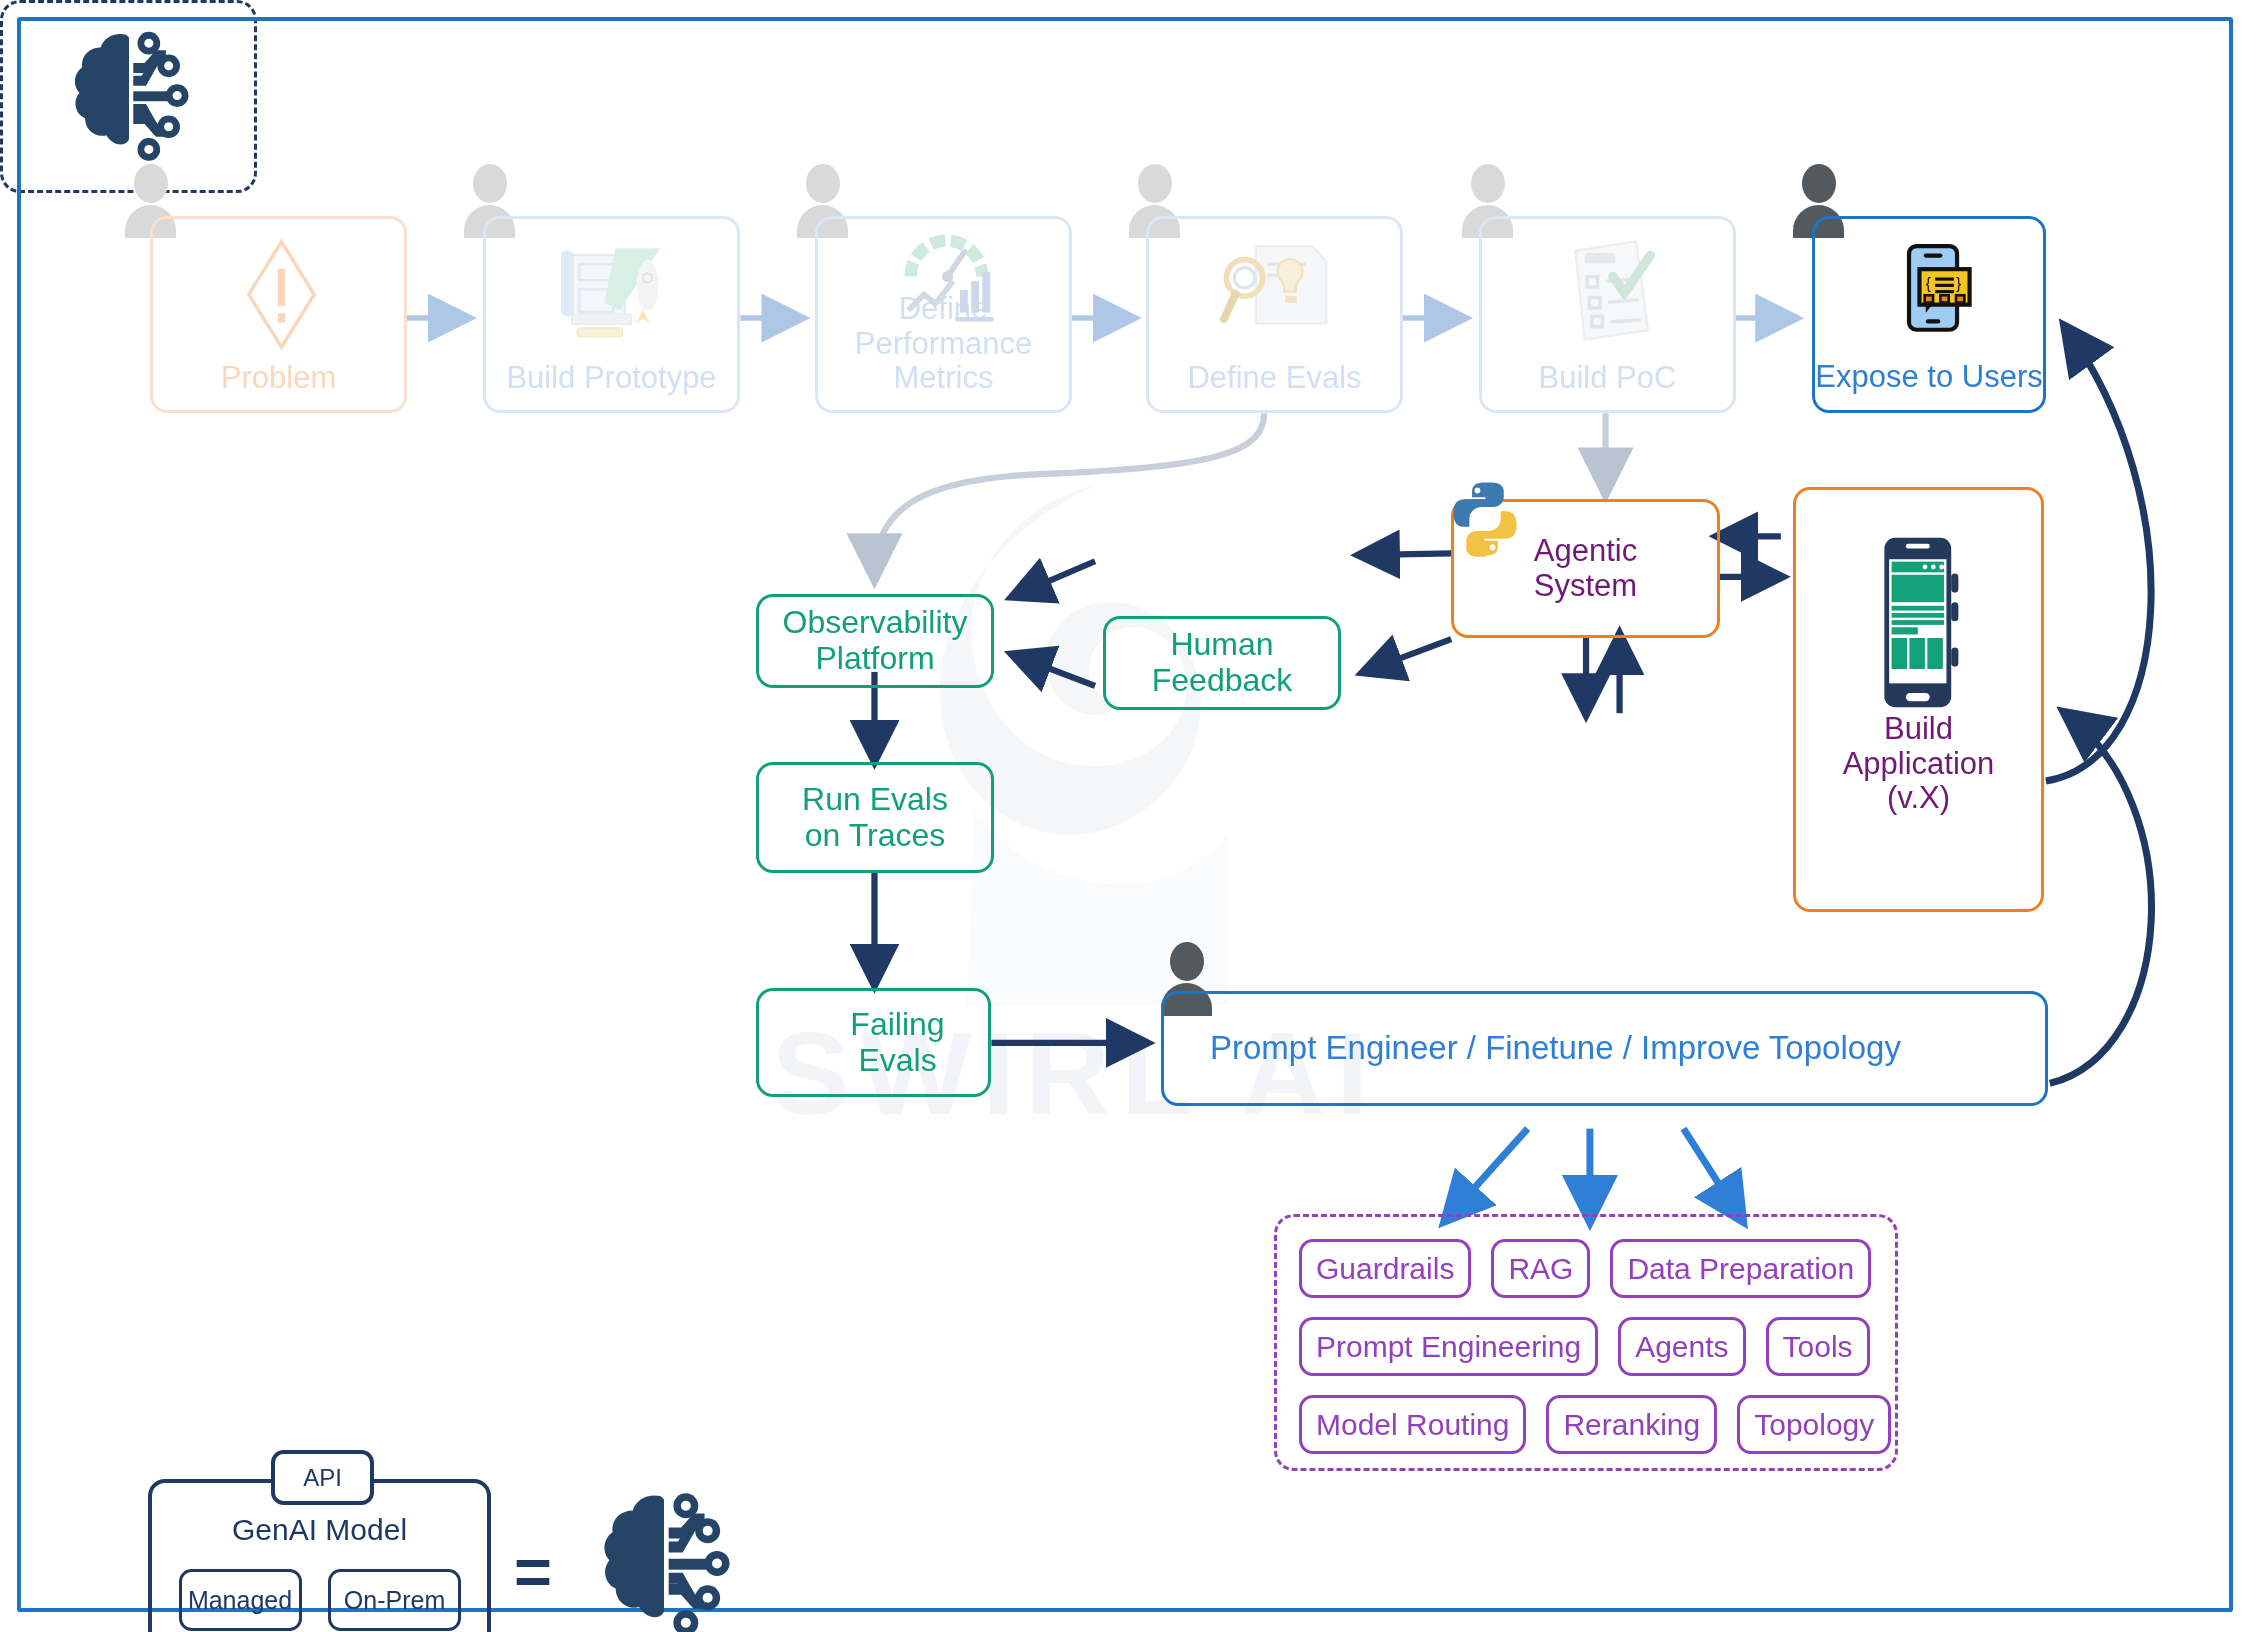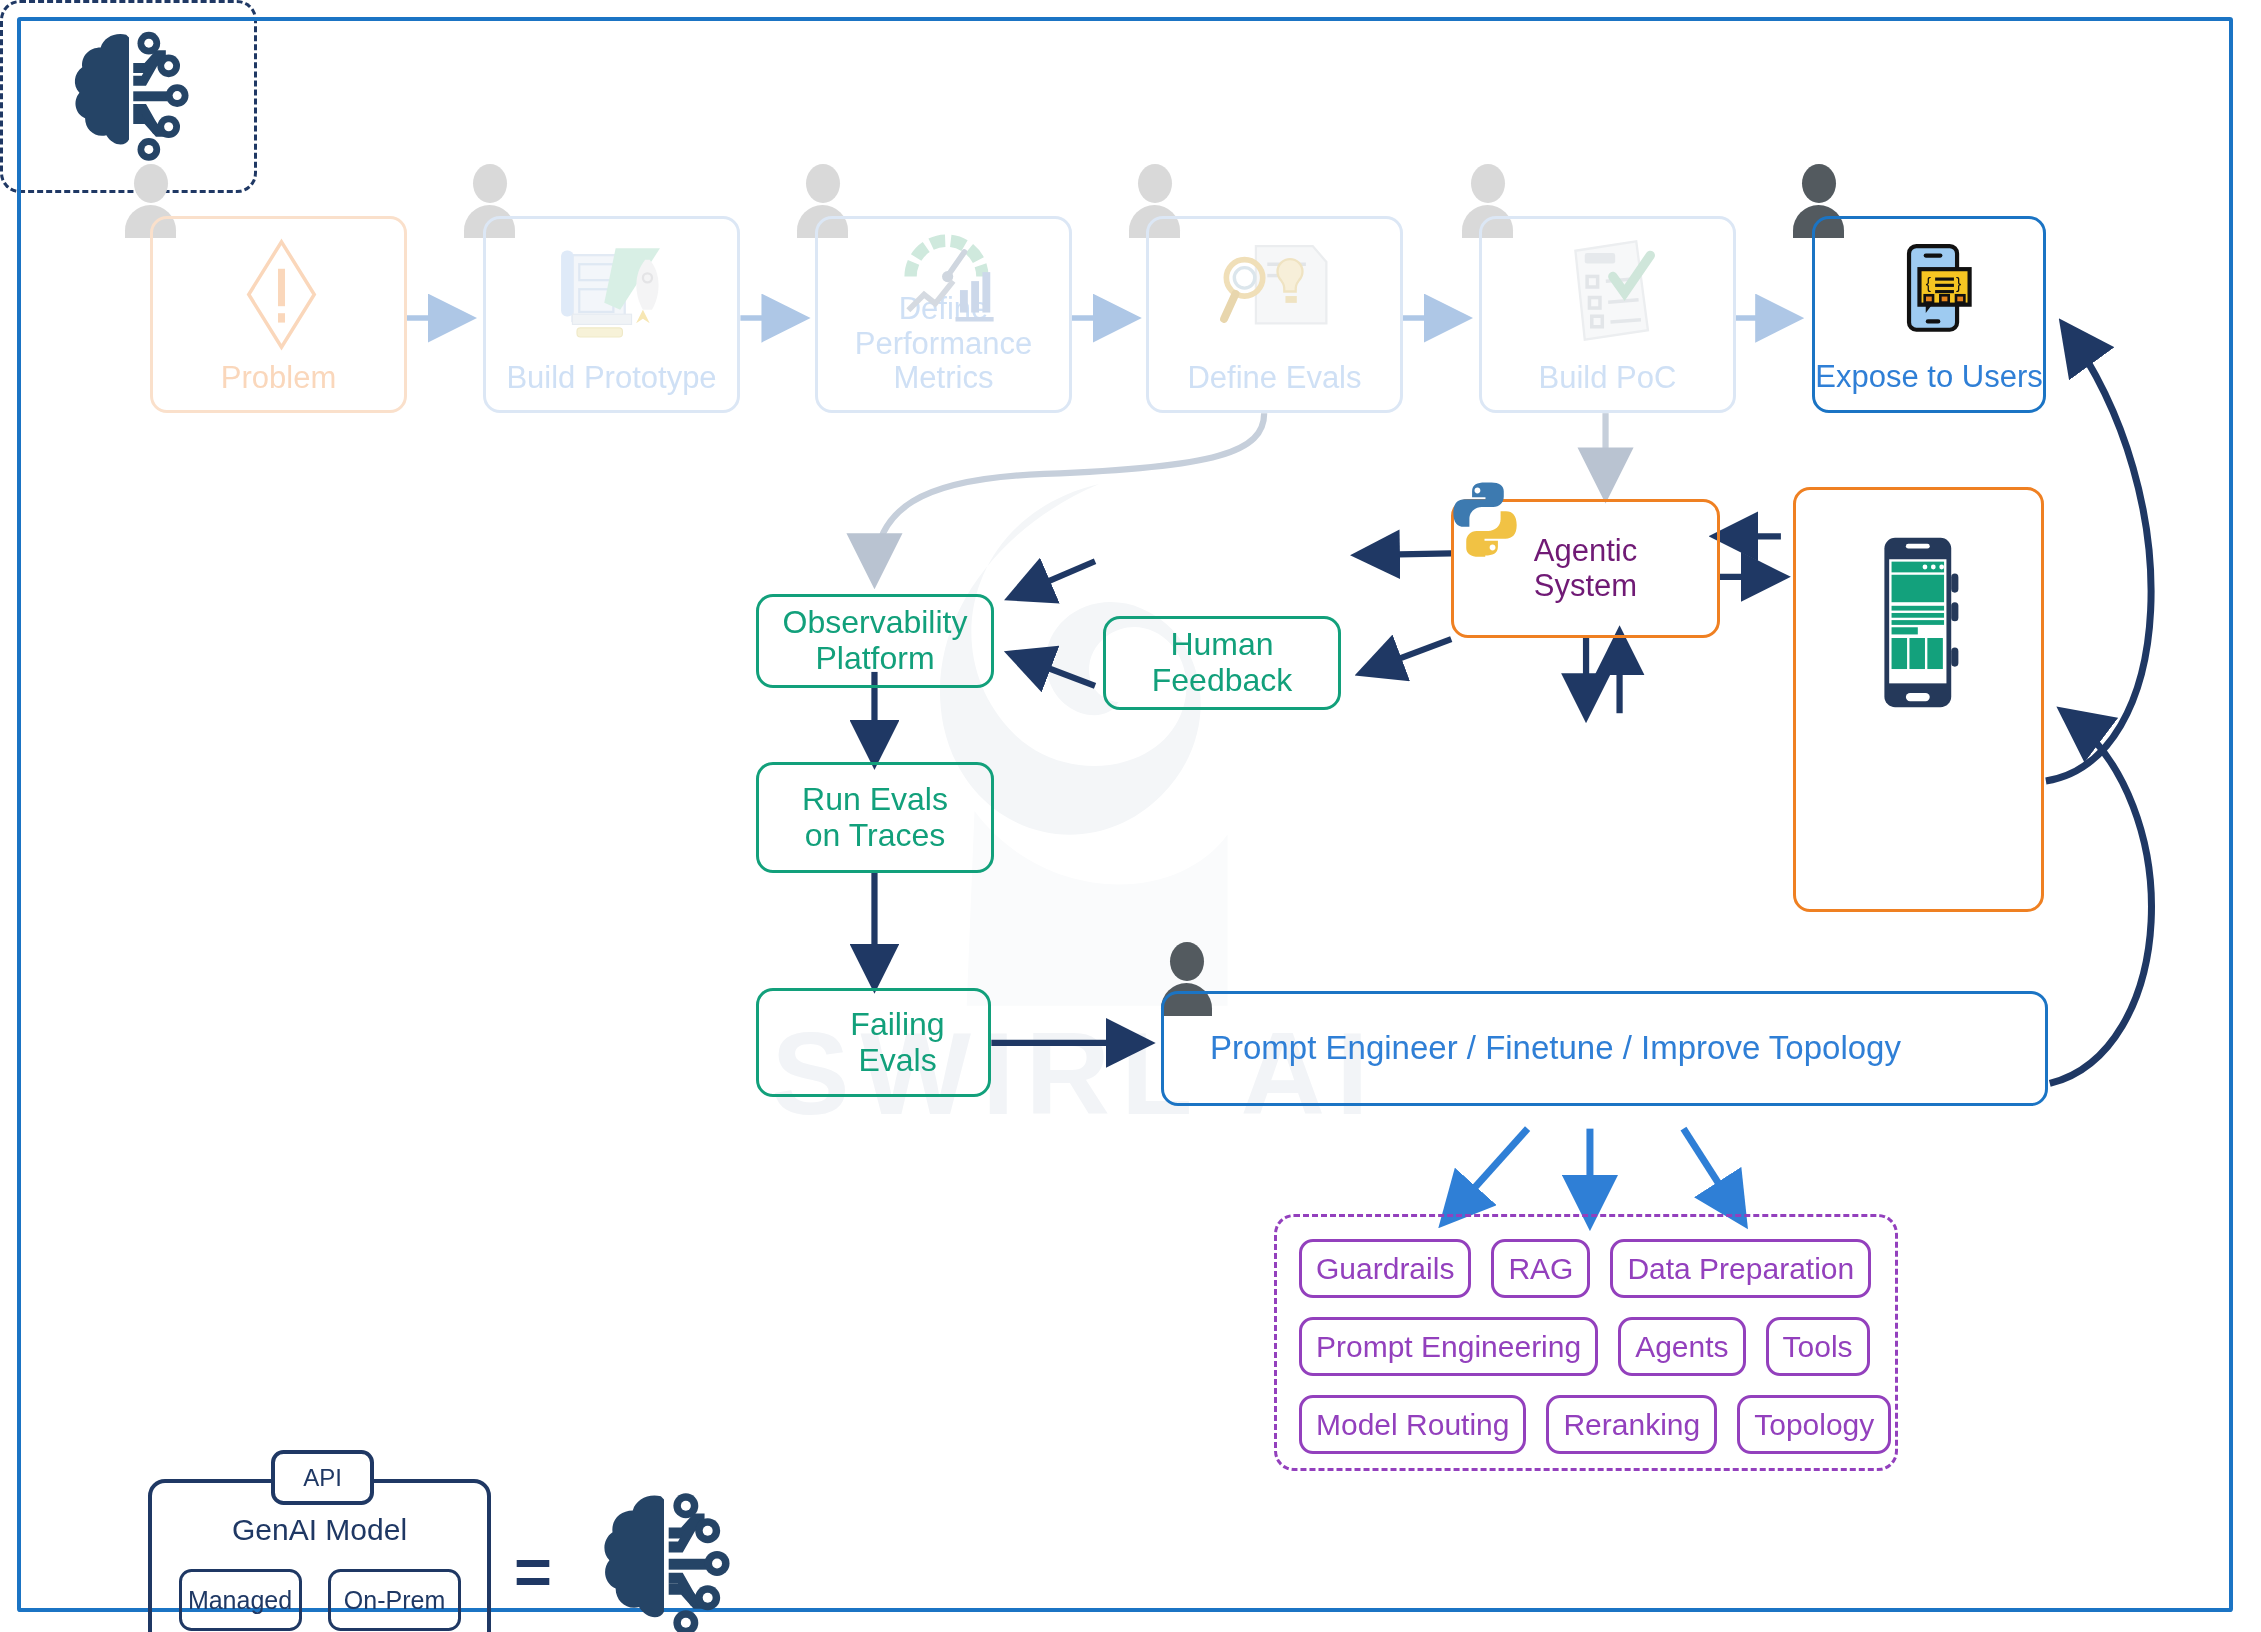--- a/index.html
+++ b/index.html
@@ -335,20 +335,25 @@
         <rect x="14" y="88" width="13" height="26"></rect>
         <rect x="29" y="88" width="13" height="26"></rect>
         <rect x="44" y="88" width="13" height="26"></rect>
       </g>
       <g fill="#ffffff">
           <circle cx="42" cy="28.5" r="2"></circle>
           <circle cx="49" cy="28.5" r="2"></circle>
           <circle cx="56" cy="28.5" r="2"></circle>
         </g>
     </svg>
+    <div class="lbl" style="padding-bottom:22px;">
+      <div>Build</div>
+      <div>Application</div>
+      <div>(v.X)</div>
+    </div>
   </div>
 
   <div class="person dark" style="left:1161px;top:942px;">
     <div class="head"></div>
       <div class="body"></div>
     </div>
   <div class="node blue" style="left:1161px;top:991px;width:887px;height:115px;align-items:flex-start;justify-content:center;">
     <div class="lbl" style="padding:0 0 0 46px;font-size:33px;">Prompt Engineer  /  Finetune  /  Improve Topology</div>
   </div>
 

